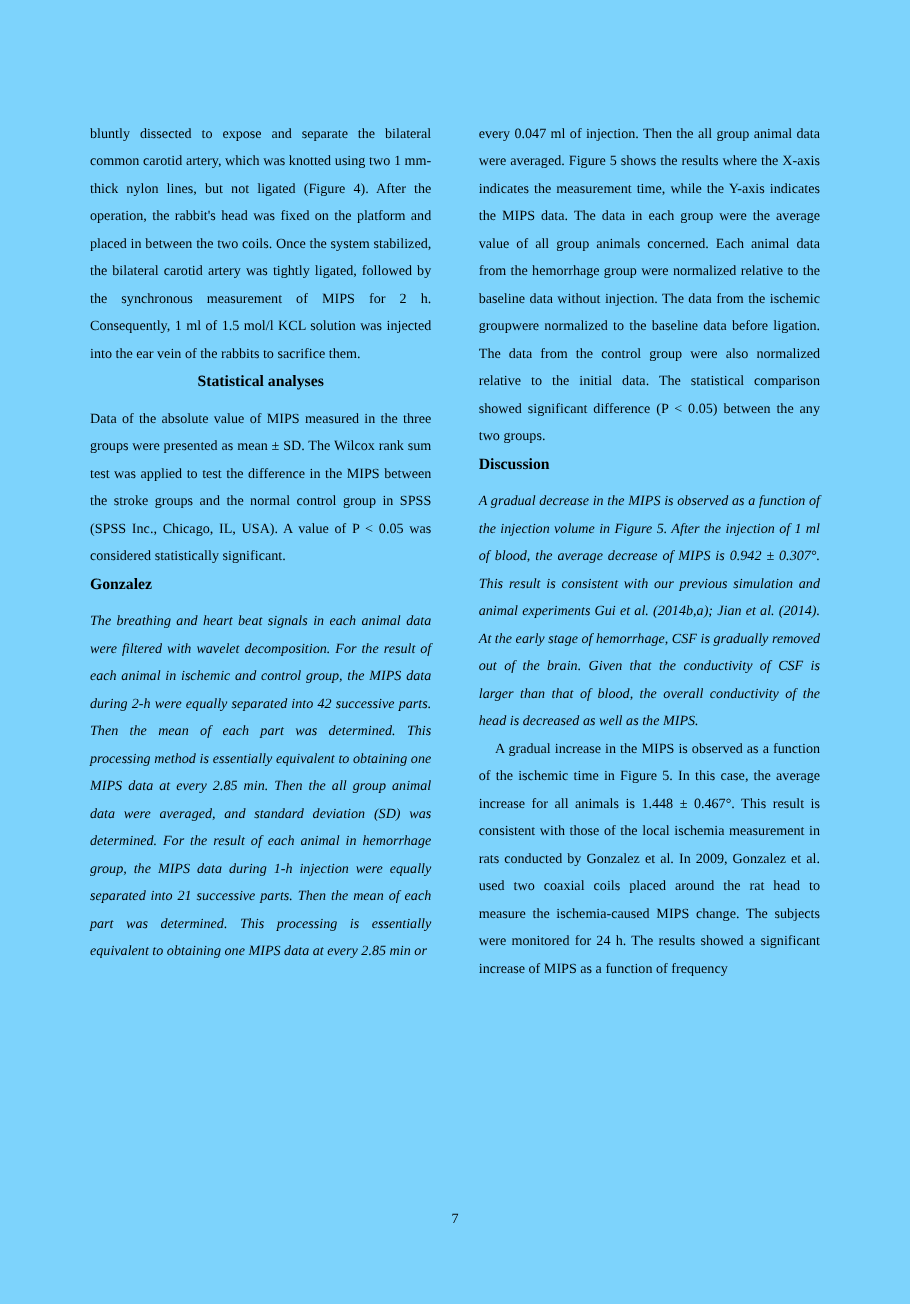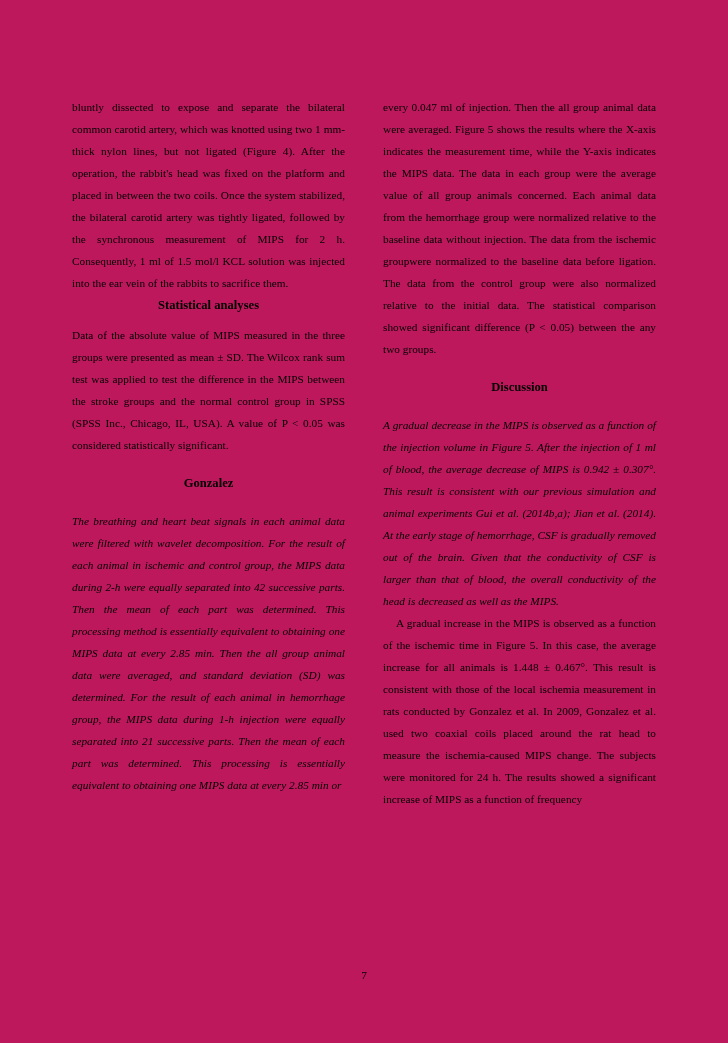--- a/index.html
+++ b/index.html
@@ -15,21 +15,21 @@
     color: #000000;
     overflow: hidden;
   }
 
   .page {
     position: absolute;
     left: 0;
     top: 0;
     width: 728px;
     height: 1043px;
-    background: #be185d;
+    background: #7dd3fc;
   }
 
   .content {
     position: absolute;
     left: 72px;
     top: 96px;
     width: 584px;
     height: 848px;
   }
 
@@ -60,25 +60,24 @@
 
   h2.section-heading-left {
     margin: 0;
     font-size: 12.6px;
     line-height: 22px;
     font-weight: bold;
     text-align: center;
   }
 
   h2.section-heading-center {
-    margin: 16px;
+    margin: 0;
     font-size: 12.6px;
     line-height: 22px;
     font-weight: bold;
-    text-align: center;
   }
 
   .gap-before-heading-left {
     margin-top: 24px;
   }
   .gap-after-heading-left {
     margin-top: 8px;
   }
   .gap-before-heading-center {
     margin-top: 36px;

